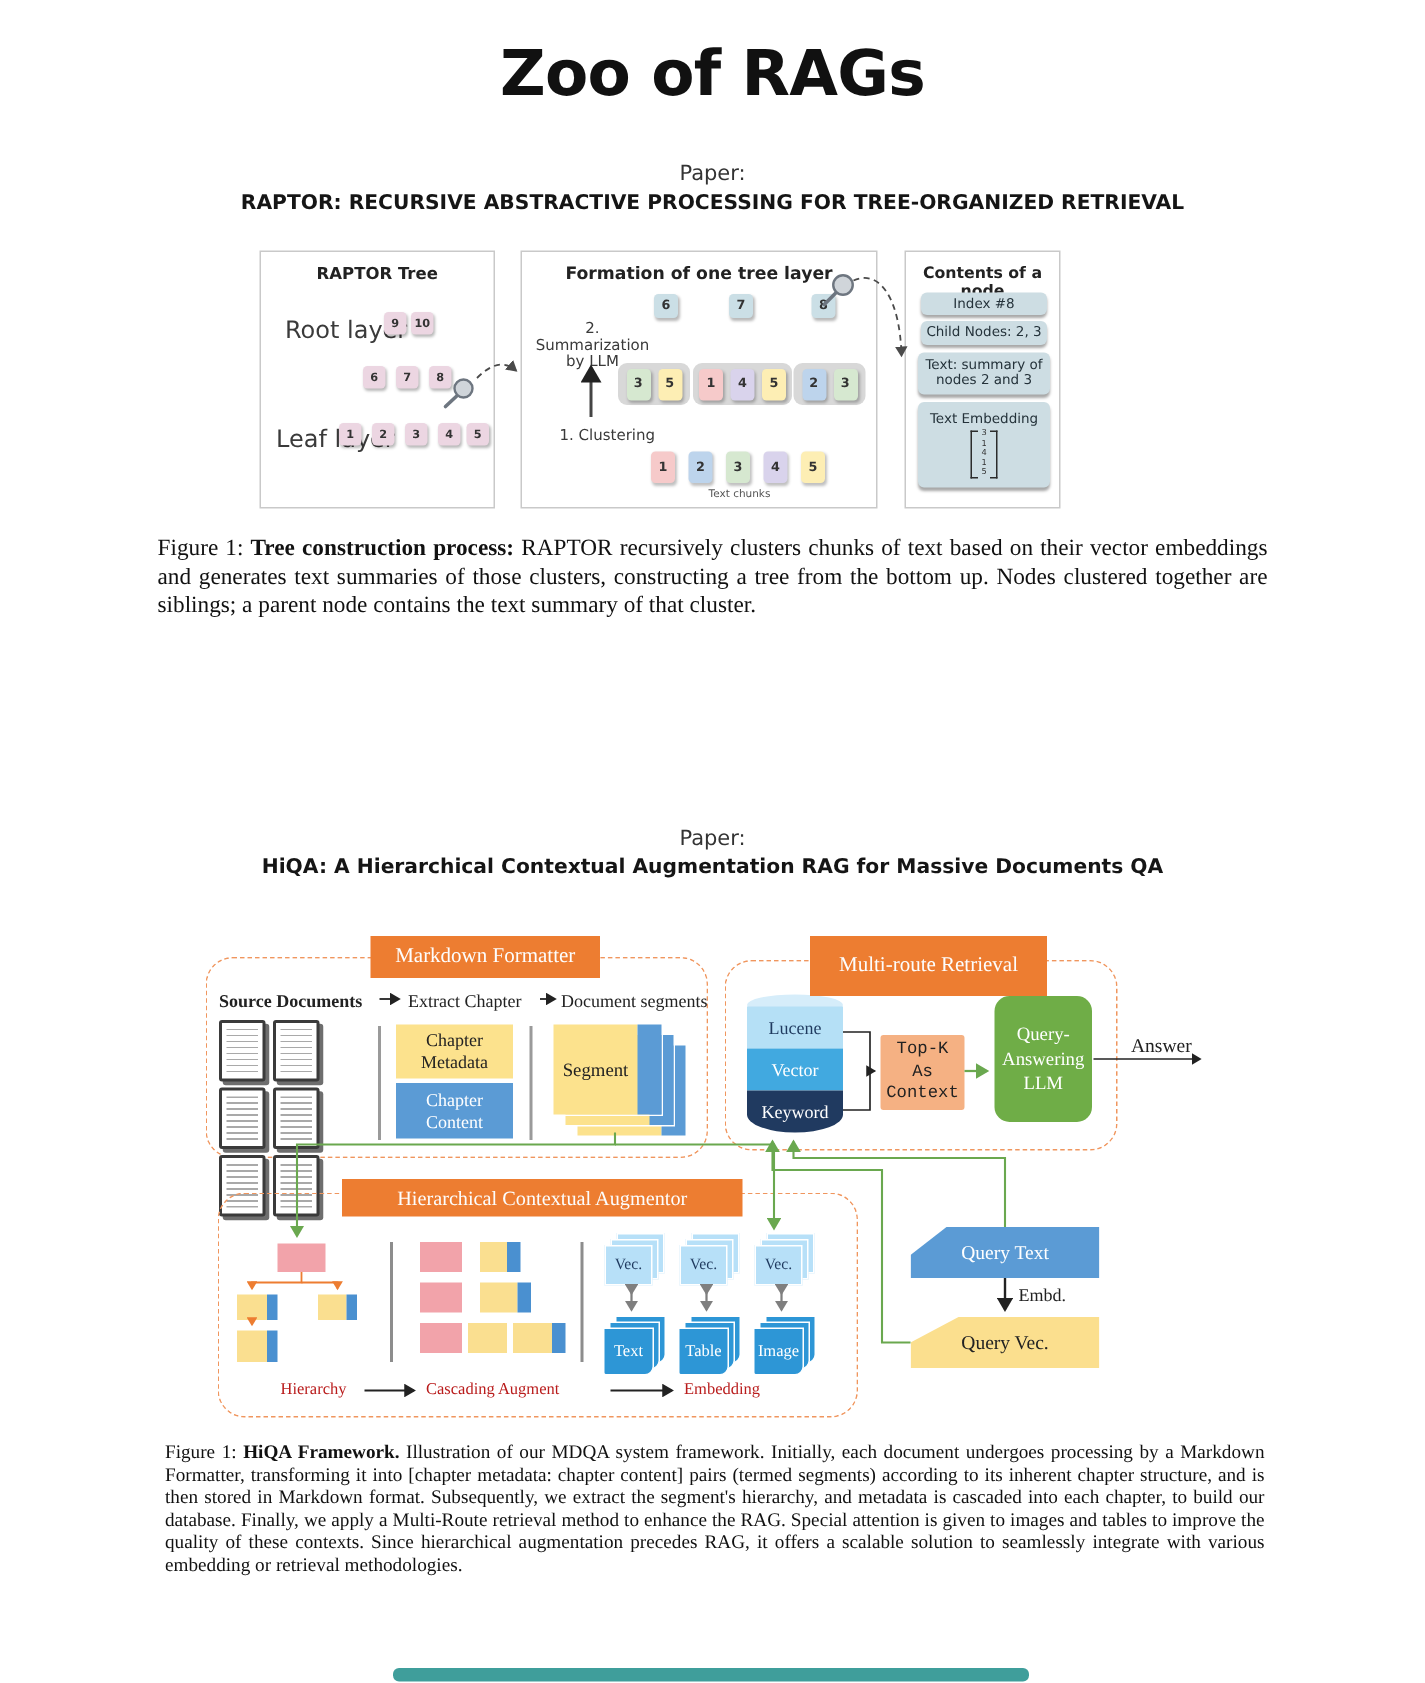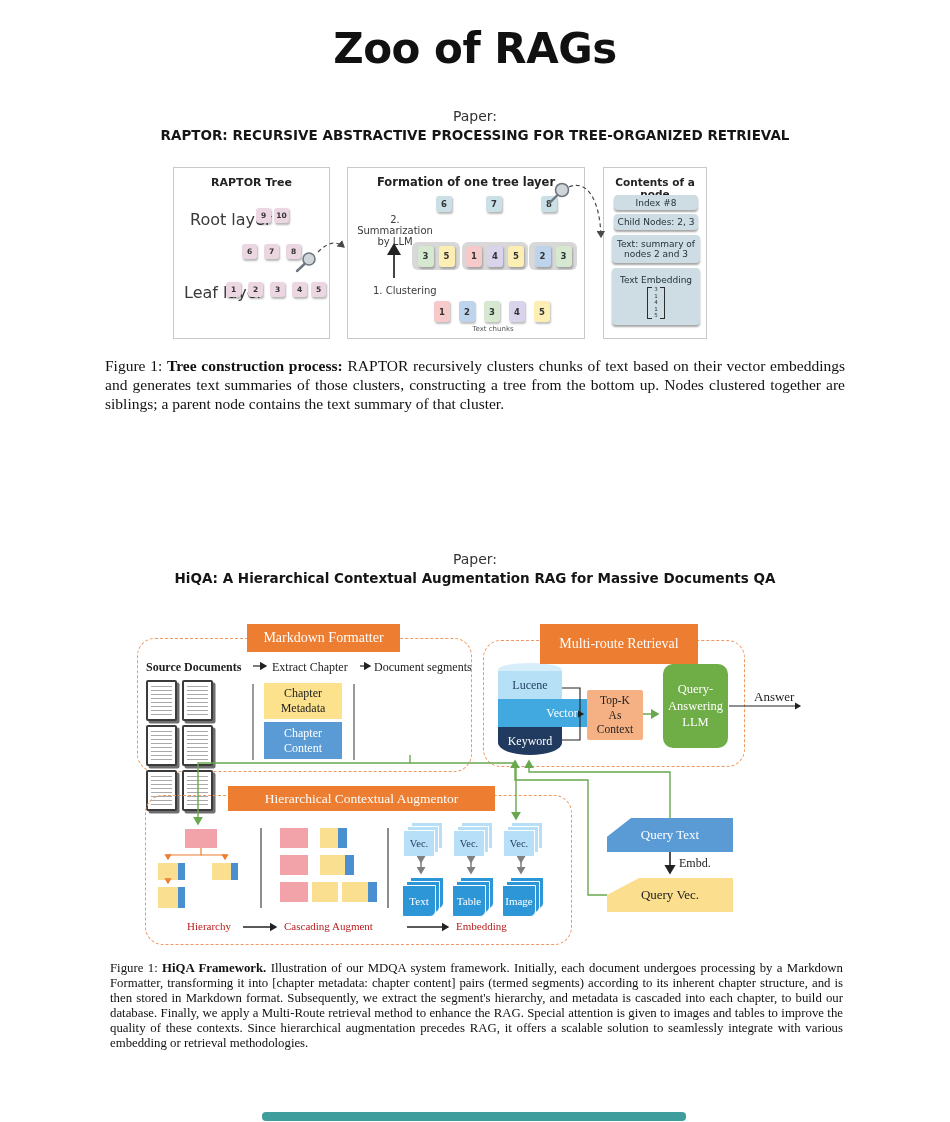--- a/index.html
+++ b/index.html
@@ -185,30 +185,46 @@
     <div class="docicon"></div>
     <div class="docicon"></div>
     <div class="docicon"></div>
   </div>
   <div class="abs divline" style="left:252px;top:684px;height:76px;"></div>
   <div class="abs ybox flabel ctr pre" style="left:264px;top:683px;width:78px;height:36px;display:flex;align-items:center;justify-content:center;">Chapter
 Metadata</div>
   <div class="abs bbox flabel ctr pre" style="left:264px;top:722px;width:78px;height:37px;display:flex;align-items:center;justify-content:center;color:#fff;">Chapter
 Content</div>
   <div class="abs divline" style="left:353px;top:684px;height:76px;"></div>
+  <div class="abs z1" style="left:366px;top:680px;width:104px;height:86px;">
+    <div class="seg-card" style="left:18px;top:16px;">
+        <div class="y"></div>
+        <div class="b"></div>
+      </div>
+    <div class="seg-card" style="left:10px;top:9px;">
+        <div class="y"></div>
+        <div class="b"></div>
+      </div>
+    <div class="seg-card" style="left:2px;top:2px;">
+      <div class="y" style="display:flex;align-items:center;justify-content:center;">
+        <span class="flabel" style="font-size:12.5px;">Segment</span>
+      </div>
+        <div class="b"></div>
+    </div>
+  </div>
 
   <div class="abs dashpanel" style="left:483px;top:640px;width:260px;height:125px;"></div>
   <div class="abs orangebox" style="left:540px;top:624px;width:158px;height:40px;font-size:14px;">Multi-route Retrieval</div>
   <div class="abs z1" style="left:498px;top:663px;width:64px;height:95px;">
     <div class="abs" style="left:0;top:0;width:64px;height:14px;border-radius:50%;background:#d6edfa;"></div>
     <div class="dbband" style="top:8px;background:#b5e0f6;color:#1f3a5f;">Lucene</div>
-    <div class="dbband" style="top:36px;background:#41a9e0;color:#fff;padding-left:32px;">Vector</div>
+    <div class="dbband" style="top:36px;background:#41a9e0;color:#fff;">Vector</div>
     <div class="dbband" style="top:64px;background:#203a60;color:#fff;border-radius:0 0 50% 50% / 0 0 12px 12px;">Keyword</div>
   </div>
-  <div class="abs flabel ctr pre" style="left:587px;top:690px;width:56px;height:50px;background:#f5b183;border-radius:2px;display:flex;align-items:center;justify-content:center;font-size:11.5px;line-height:1.25;">Top-K
+  <div class="abs flabel ctr pre" style="left:587px;top:690px;width:56px;height:50px;background:#f5b183;border-radius:2px;display:flex;align-items:center;justify-content:center;font-size:11.5px;line-height:1.25;font-family:Liberation Mono, monospace;">Top-K
 As
 Context</div>
   <div class="abs flabel ctr pre" style="left:663px;top:664px;width:65px;height:84px;background:#6fad47;border-radius:10px;color:#fff;display:flex;align-items:center;justify-content:center;font-size:12.5px;line-height:1.35;">Query-
 Answering
 LLM</div>
   <div class="abs flabel" style="left:754px;top:689px;font-size:13px;">Answer</div>
 
   <div class="abs dashpanel" style="left:145px;top:795px;width:425px;height:148px;"></div>
   <div class="abs orangebox" style="left:228px;top:786px;width:267px;height:25px;font-size:13.5px;">Hierarchical Contextual Augmentor</div>
 

